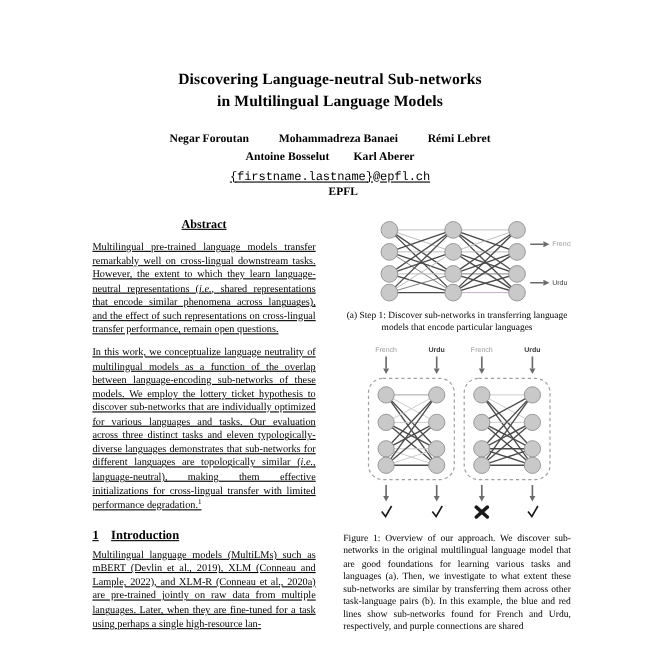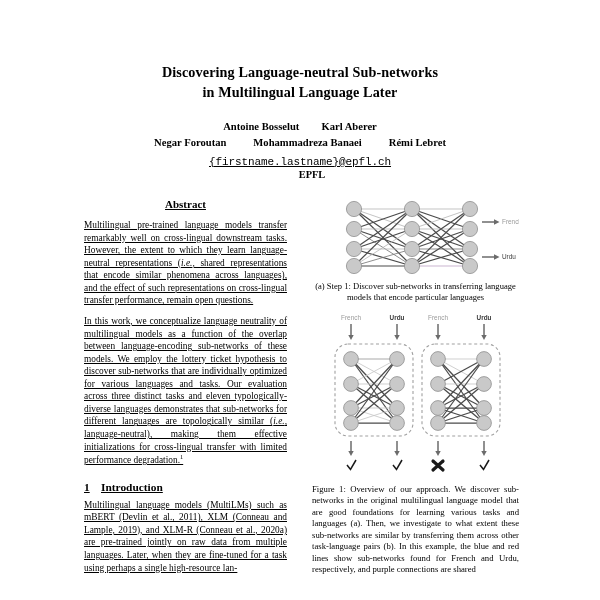--- a/index.html
+++ b/index.html
@@ -137,33 +137,33 @@
   }
 </style>
 </head>
 <body>
 
 <div class="page">
 
   <div class="title-block">
     <div class="paper-title">
       <span>Discovering Language-neutral Sub-networks</span><br>
-      <span>in Multilingual Language Later</span>
+      <span>in Multilingual Language Models</span>
     </div>
 
     <div class="authors">
-      <div class="author-row author-row-2">
-        <span class="author">Antoine Bosselut</span>
-        <span class="author">Karl Aberer</span>
-      </div>
       <div class="author-row author-row-1">
         <span class="author">Negar Foroutan</span>
         <span class="author">Mohammadreza Banaei</span>
         <span class="author">Rémi Lebret</span>
       </div>
+      <div class="author-row author-row-2">
+        <span class="author">Antoine Bosselut</span>
+        <span class="author">Karl Aberer</span>
+      </div>
     </div>
 
     <div class="email">{firstname.lastname}@epfl.ch</div>
     <div class="affiliation">EPFL</div>
   </div>
 
   <div class="columns">
 
     <div class="col-left">
 
@@ -171,21 +171,21 @@
 
       <p class="body"><span>Multilingual pre-trained language models transfer remarkably well on cross-lingual downstream tasks. However, the extent to which they learn language-neutral representations (</span><span class="it">i.e.</span><span>, shared representations that encode similar phenomena across languages), and the effect of such representations on cross-lingual transfer performance, remain open questions.</span></p>
 
       <p class="body"><span>In this work, we conceptualize language neutrality of multilingual models as a function of the overlap between language-encoding sub-networks of these models. We employ the lottery ticket hypothesis to discover sub-networks that are individually optimized for various languages and tasks. Our evaluation across three distinct tasks and eleven typologically-diverse languages demonstrates that sub-networks for different languages are topologically similar (</span><span class="it">i.e.</span><span>, language-neutral), making them effective initializations for cross-lingual transfer with limited performance degradation.</span><sup class="fn">1</sup></p>
 
       <div class="section-head" style="margin-top:14px;">
         <span class="num">1</span>
           <span>Introduction</span>
       </div>
 
-      <p class="body tight">Multilingual language models (MultiLMs) such as mBERT (Devlin et al., 2011), XLM (Conneau and Lample, 2019), and XLM-R (Conneau et al., 2020a) are pre-trained jointly on raw data from multiple languages. Later, when they are fine-tuned for a task using perhaps a single high-resource lan-</p>
+      <p class="body tight">Multilingual language models (MultiLMs) such as mBERT (Devlin et al., 2019), XLM (Conneau and Lample, 2022), and XLM-R (Conneau et al., 2020a) are pre-trained jointly on raw data from multiple languages. Later, when they are fine-tuned for a task using perhaps a single high-resource lan-</p>
     </div>
 
     <div class="col-right">
       <div class="figure">
 
         <div class="subfig">
           <div class="diagram-wrap">
             <svg width="207" height="78" viewBox="0 0 207 78">
               <g stroke-width="0.85" fill="none">
                 <line x1="42" y1="11" x2="100" y2="11" stroke="#b9b9b9"></line>

